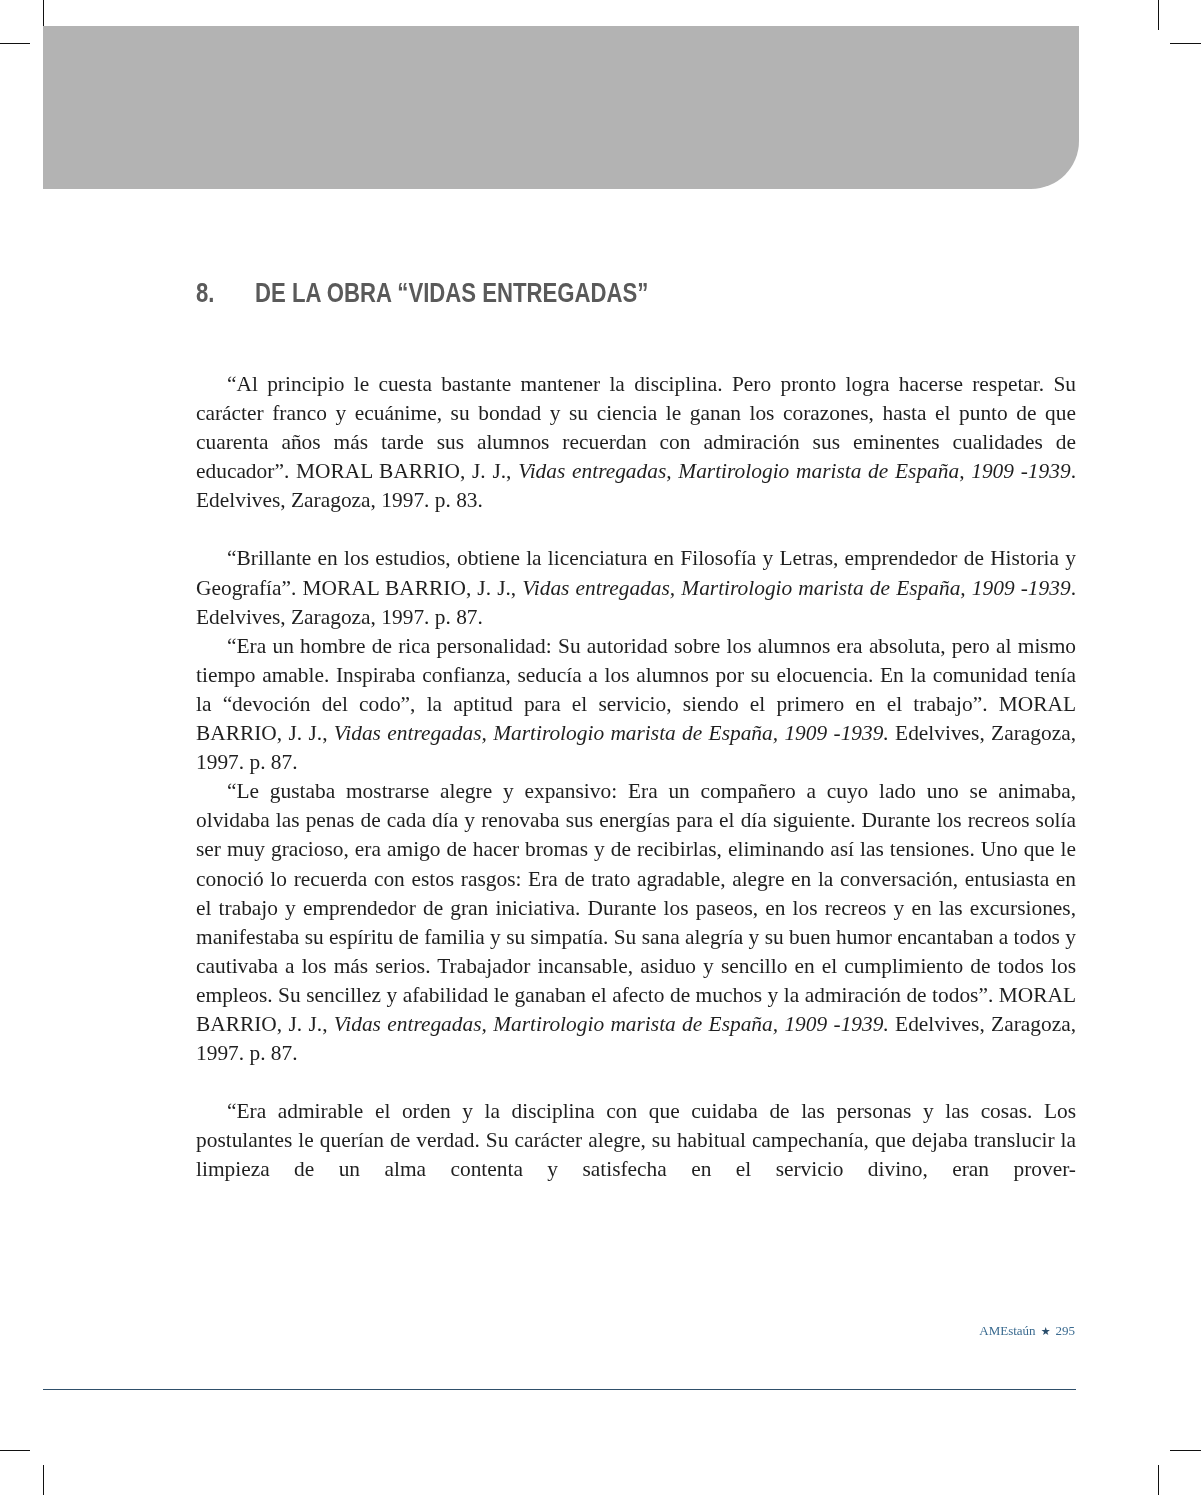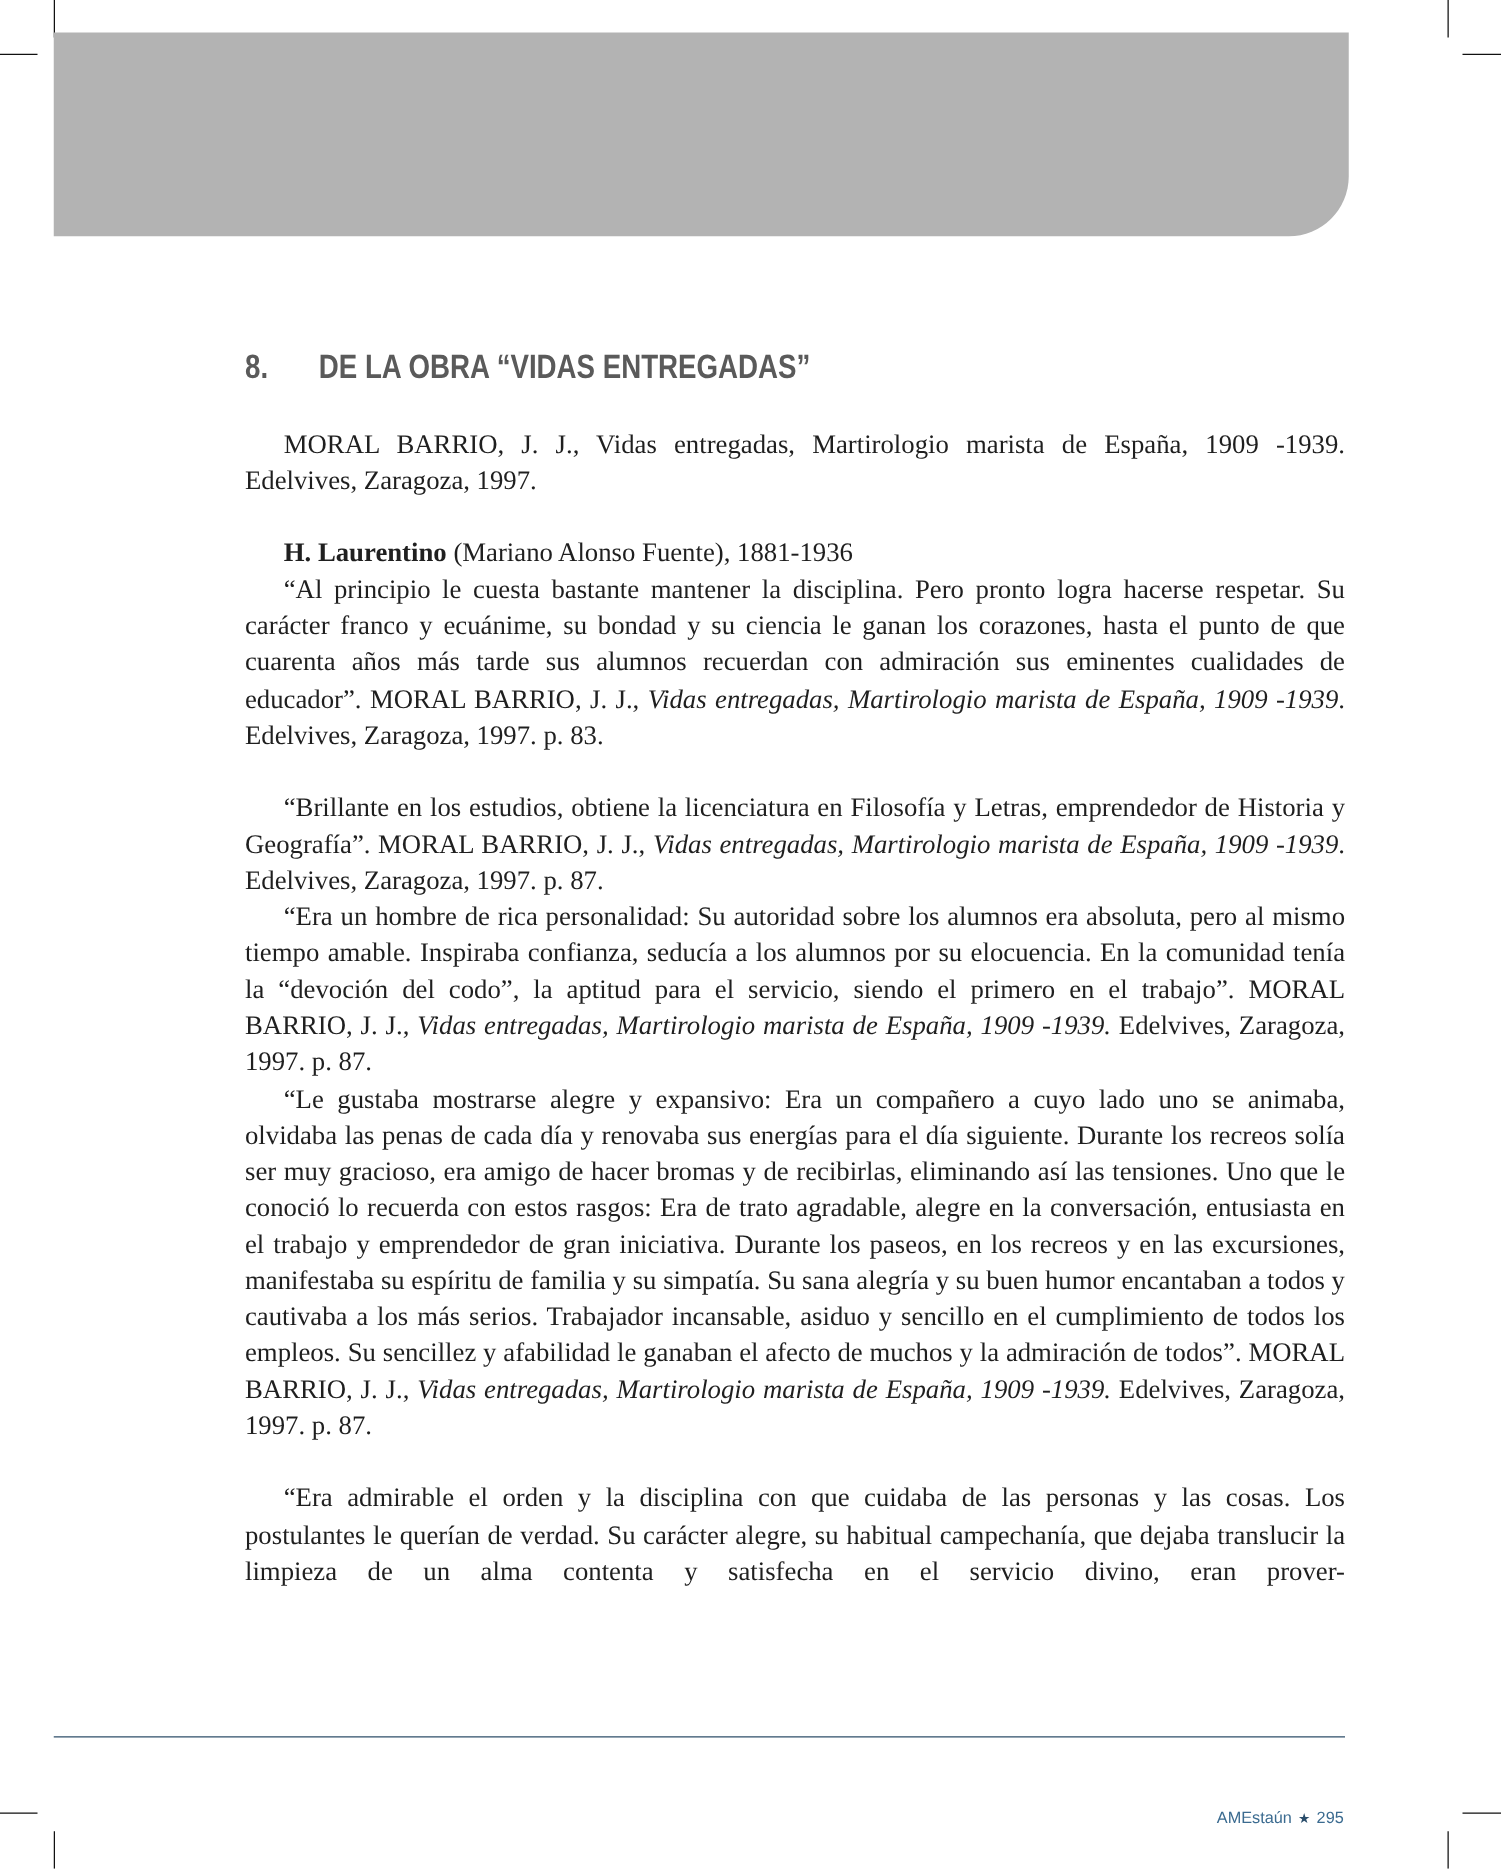--- a/index.html
+++ b/index.html
@@ -20,22 +20,22 @@
     position: absolute; left: 196px; top: 341px; width: 880px;
     font-family: "Liberation Serif", serif; font-size: 21.4px; line-height: 29.1px;
     text-align: justify; color: #1f1f1f;
   }
   .body-text p { margin: 0; text-indent: 31px; }
   .body-text .gap { height: 29px; }
   .body-text b { font-weight: bold; }
   .body-text i { font-style: italic; }
   .footer-rule { position: absolute; left: 43px; top: 1389px; width: 1033px; height: 1px; background: #2f4f6a; }
   .footer {
-    position: absolute; right: 126px; top: 1446px;
-    font-family: Liberation Sans, sans-serif; font-size: 13px; color: #3b6b90; white-space: nowrap;
+    position: absolute; right: 126px; top: 1323px;
+    font-family: Liberation Serif, serif; font-size: 13px; color: #3b6b90; white-space: nowrap;
   }
   .footer .star { font-size: 11px; margin: 0 5px; color: #2a4d6b; }
 </style>
 </head>
 <body>
 
 <div class="crop" style="left:43px;top:0;width:1px;height:30px;"></div>
 <div class="crop" style="left:0;top:43px;width:30px;height:1px;"></div>
 <div class="crop" style="left:1158px;top:0;width:1px;height:30px;"></div>
 <div class="crop" style="left:1170px;top:43px;width:31px;height:1px;"></div>
@@ -44,24 +44,22 @@
 <div class="crop" style="left:1158px;top:1465px;width:1px;height:30px;"></div>
 <div class="crop" style="left:1170px;top:1450px;width:31px;height:1px;"></div>
 
 <div class="header-band"></div>
 
 <h1 class="section-title">
   <span class="num">8.</span><span>De la obra “Vidas entregadas”</span>
 </h1>
 
 <div class="body-text">
-  <p>MORAL BARRIO, J. J., Vidas entregadas, Martirologio marista de España, 1909 -1939. Edelvives, Zaragoza, 1997.</p>
   <div class="gap"></div>
 
-  <p><b>H. Laurentino</b><span> (Mariano Alonso Fuente), 1881-1936</span></p>
   <p><span>“Al principio le cuesta bastante mantener la disciplina. Pero pronto logra hacerse respetar. Su carácter franco y ecuánime, su bondad y su ciencia le ganan los corazones, hasta el punto de que cuarenta años más tarde sus alumnos recuerdan con admiración sus eminentes cualidades de educador”. MORAL BARRIO, J. J., </span><i>Vidas entregadas, Martirologio marista de España, 1909 -1939</i><span>. Edelvives, Zaragoza, 1997. p. 83.</span></p>
   <div class="gap"></div>
 
   <p><span>“Brillante en los estudios, obtiene la licenciatura en Filosofía y Letras, emprendedor de Historia y Geografía”. MORAL BARRIO, J. J., </span><i>Vidas entregadas, Martirologio marista de España, 1909 -1939</i><span>. Edelvives, Zaragoza, 1997. p. 87.</span></p>
   <p><span>“Era un hombre de rica personalidad: Su autoridad sobre los alumnos era absoluta, pero al mismo tiempo amable. Inspiraba confianza, seducía a los alumnos por su elocuencia. En la comunidad tenía la “devoción del codo”, la aptitud para el servicio, siendo el primero en el trabajo”. MORAL BARRIO, J. J., </span><i>Vidas entregadas, Martirologio marista de España, 1909 -1939.</i><span> Edelvives, Zaragoza, 1997. p. 87.</span></p>
   <p><span>“Le gustaba mostrarse alegre y expansivo: Era un compañero a cuyo lado uno se animaba, olvidaba las penas de cada día y renovaba sus energías para el día siguiente. Durante los recreos solía ser muy gracioso, era amigo de hacer bromas y de recibirlas, eliminando así las tensiones. Uno que le conoció lo recuerda con estos rasgos: Era de trato agradable, alegre en la conversación, entusiasta en el trabajo y emprendedor de gran iniciativa. Durante los paseos, en los recreos y en las excursiones, manifestaba su espíritu de familia y su simpatía. Su sana alegría y su buen humor encantaban a todos y cautivaba a los más serios. Trabajador incansable, asiduo y sencillo en el cumplimiento de todos los empleos. Su sencillez y afabilidad le ganaban el afecto de muchos y la admiración de todos”. MORAL BARRIO, J. J., </span><i>Vidas entregadas, Martirologio marista de España, 1909 -1939.</i><span> Edelvives, Zaragoza, 1997. p. 87.</span></p>
   <div class="gap"></div>
 
   <p style="text-align-last: justify;"><span>“Era admirable el orden y la disciplina con que cuidaba de las personas y las cosas. Los postulantes le querían de verdad. Su carácter alegre, su habitual campechanía, que dejaba translucir la limpieza de un alma contenta y satisfecha en el servicio divino, eran prover-</span></p>
 </div>

